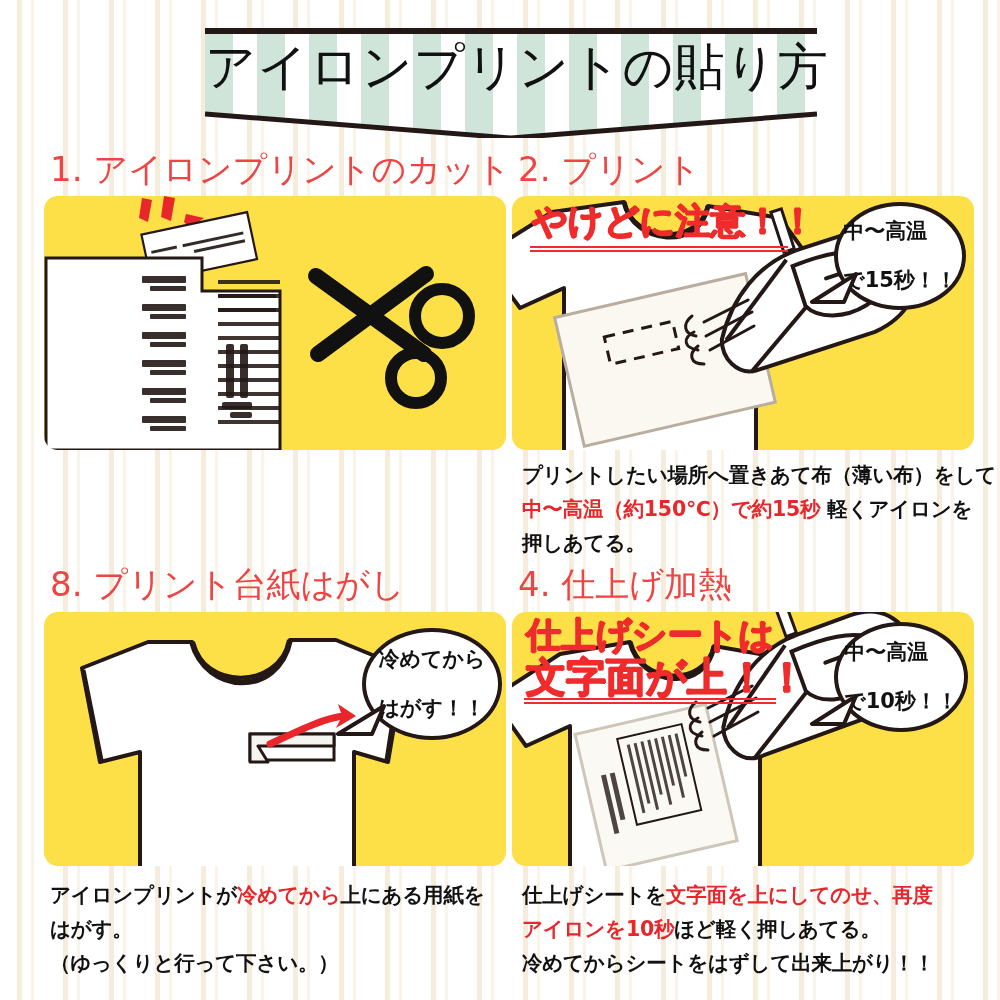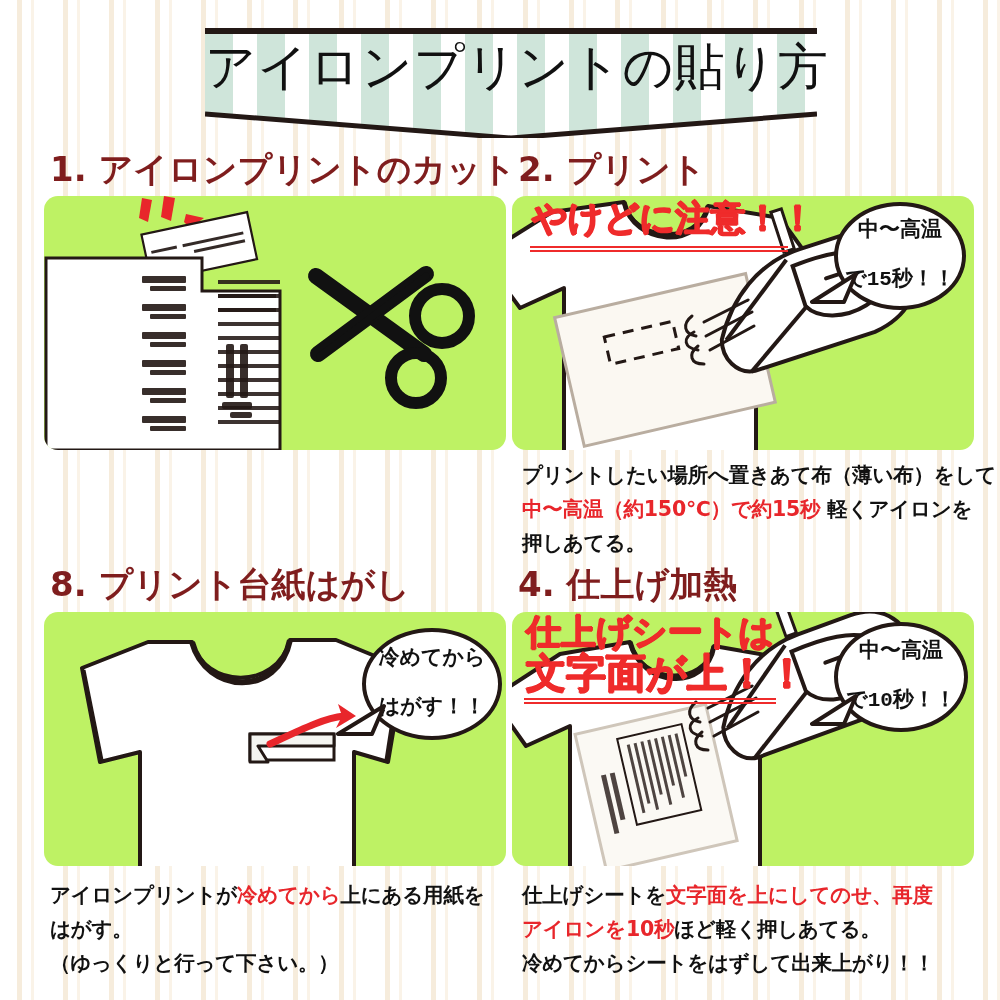--- a/index.html
+++ b/index.html
@@ -42,35 +42,34 @@
     position:absolute; left:0; right:0; top:14px;
     text-align:center;
     font-size:50px; font-weight:400; color:#111111;
     letter-spacing:1px; line-height:1;
     white-space:nowrap;
   }
 
   
   .sec-head{
     position:absolute;
-    font-size:34px; font-weight:700; color:#7f1d1d;
+    font-size:34px; font-weight:400; color:#ef4444;
     white-space:nowrap; line-height:1;
   }
   #head-1{ left:50px;  top:152px; }
   #head-2{ left:518px; top:152px; }
   #head-3{ left:50px;  top:567px; }
   #head-4{ left:518px; top:567px; }
 
   
   .panel{
     position:absolute;
-    background:#bef264;
+    background:#fde047;
     border-radius:14px;
     overflow:hidden;
-    font-family:Liberation Mono, monospace;
   }
   #panel-1{ left:44px;  top:196px; width:462px; height:254px; }
   #panel-2{ left:512px; top:196px; width:462px; height:254px; }
   #panel-3{ left:44px;  top:612px; width:462px; height:254px; }
   #panel-4{ left:512px; top:612px; width:462px; height:254px; }
   .panel svg{ position:absolute; left:0; top:0; width:100%; height:100%; }
 
   
   .caption{
     position:absolute;
@@ -104,21 +103,21 @@
   #warn-rule-2{ left:18px; top:50px; width:258px; }
   #warn-rule-4{ left:12px; top:86px; width:252px; }
 
   
   .bubble{
     position:absolute;
     background:#ffffff;
     border:4px solid #231815;
     border-radius:50%;
     display:flex; align-items:center; justify-content:center;
-    text-align:center;
+    text-align:left;
   }
   .bubble span{
     font-size:21px; font-weight:700; color:#111111; line-height:1.18;
     display:block;
   }
   #bub-2{ left:322px; top:6px;  width:132px; height:108px; }
   #bub-3{ left:318px; top:16px; width:140px; height:112px; }
   #bub-4{ left:322px; top:10px; width:134px; height:110px; }
   .bubble-tail{ position:absolute; }
 </style>

